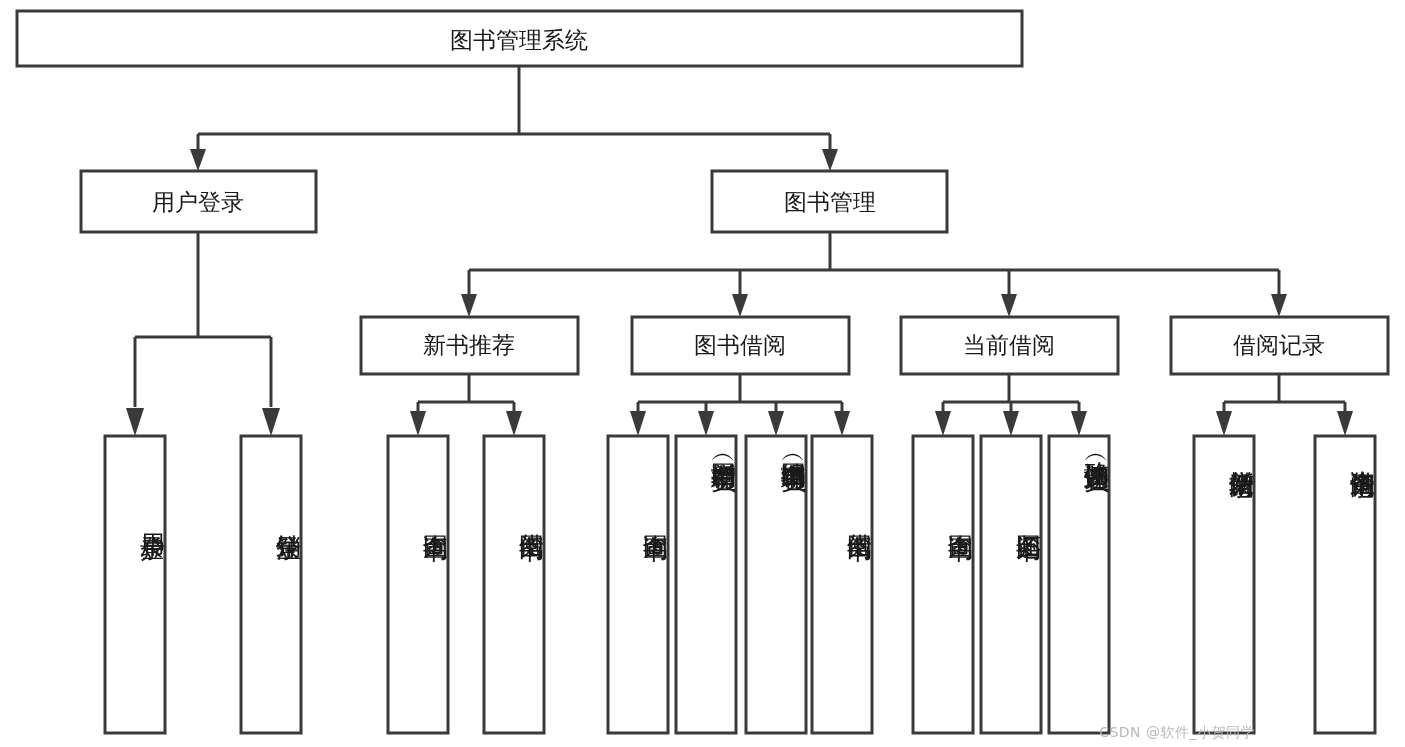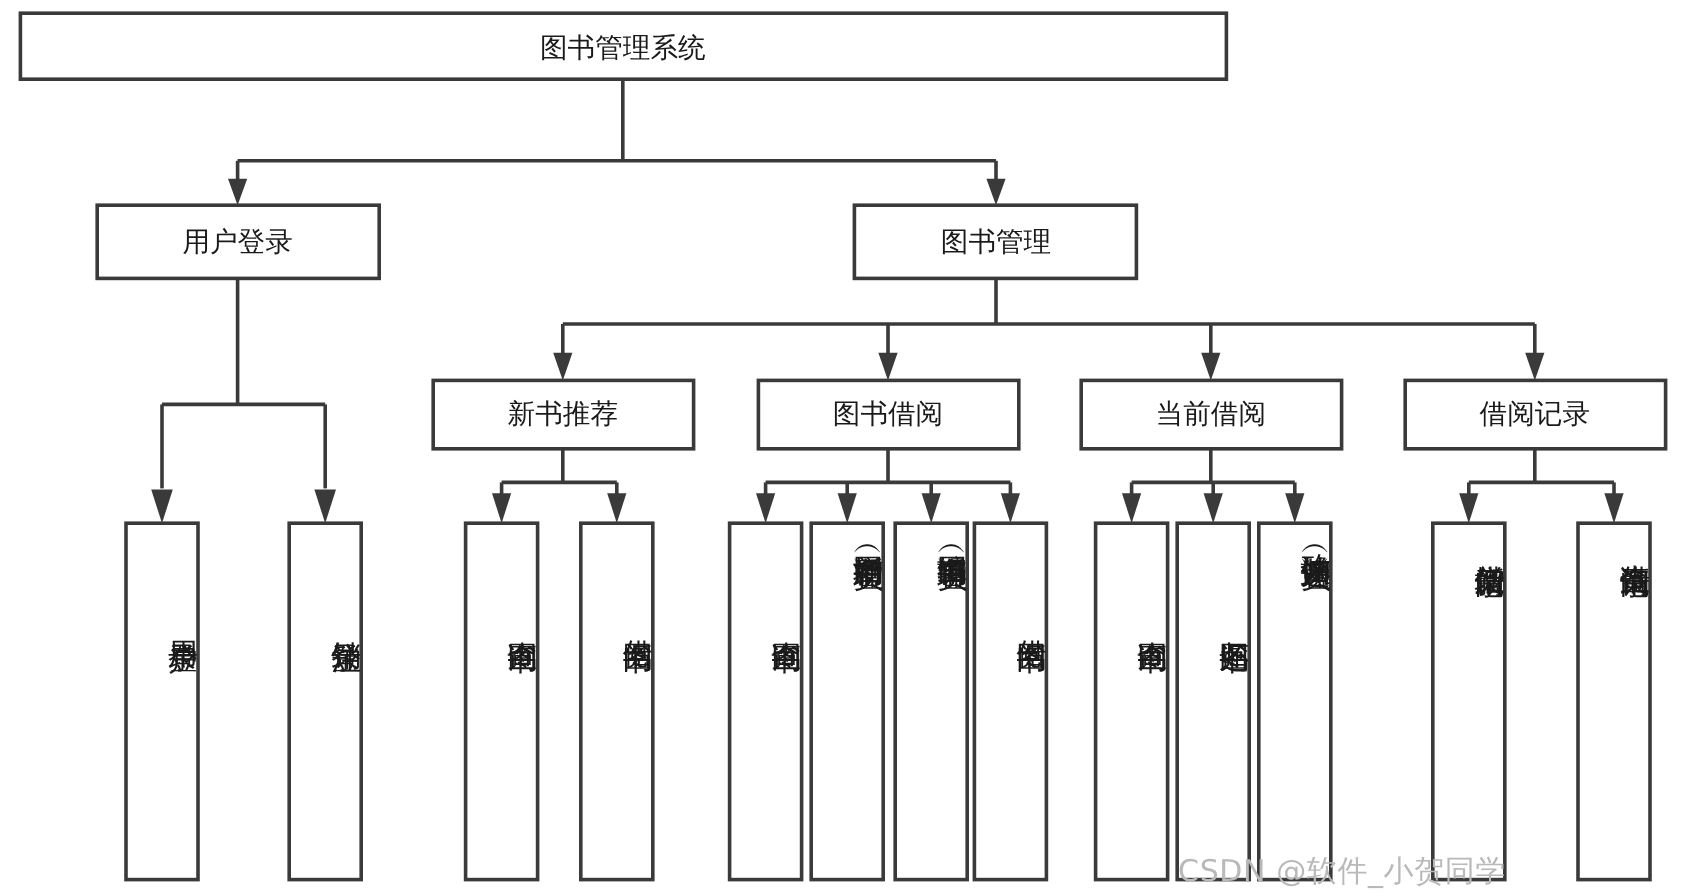--- a/index.html
+++ b/index.html
@@ -60,21 +60,21 @@
     letter-spacing: 1px;
     text-align: center;
     white-space: nowrap;
     pointer-events: none;
   }
   .watermark {
     position: absolute;
     right: 16px;
     bottom: 5px;
     font-family: "DejaVu Sans", "Liberation Sans", sans-serif;
-    font-size: 25px;
+    font-size: 14px;
     color: #b9b9b9;
     white-space: nowrap;
     letter-spacing: 0.5px;
   }
 </style>
 </head>
 <body>
 
 <div id="diagram-root">
 

